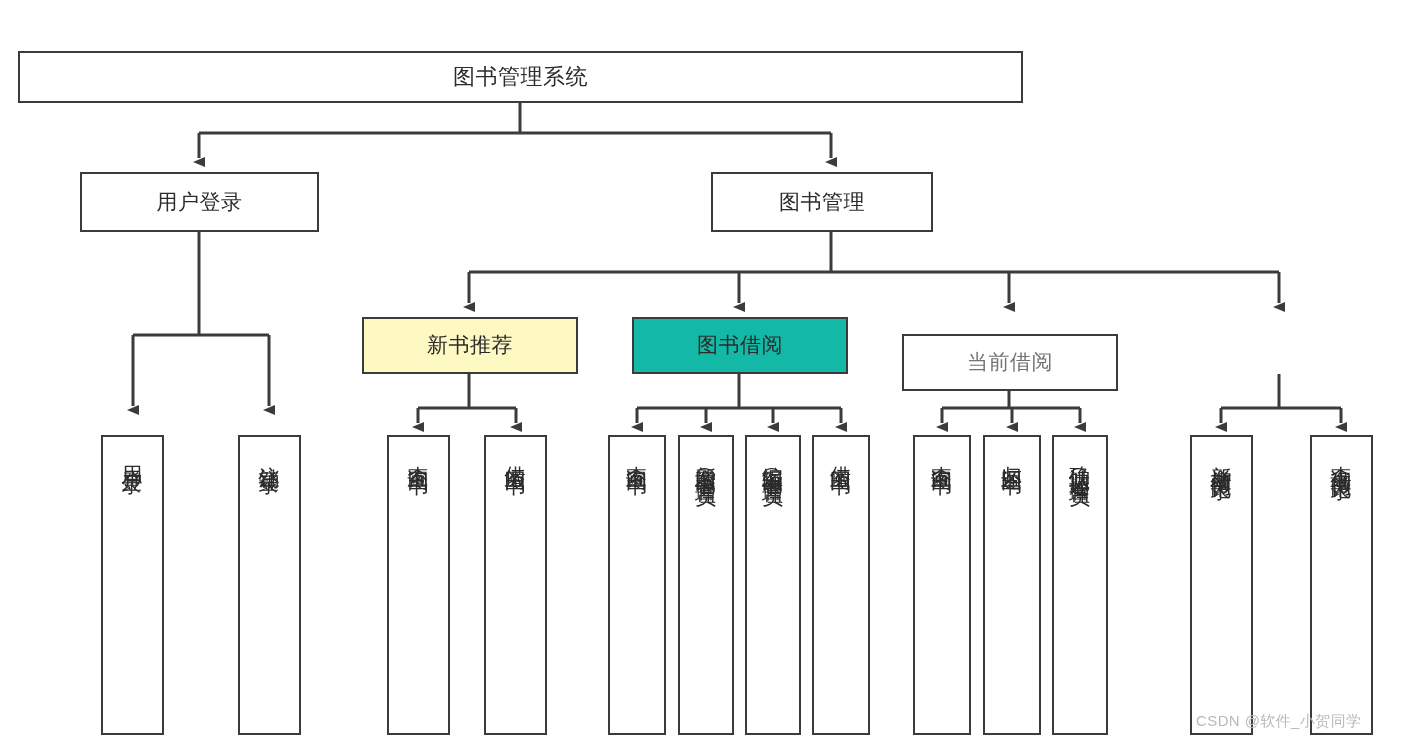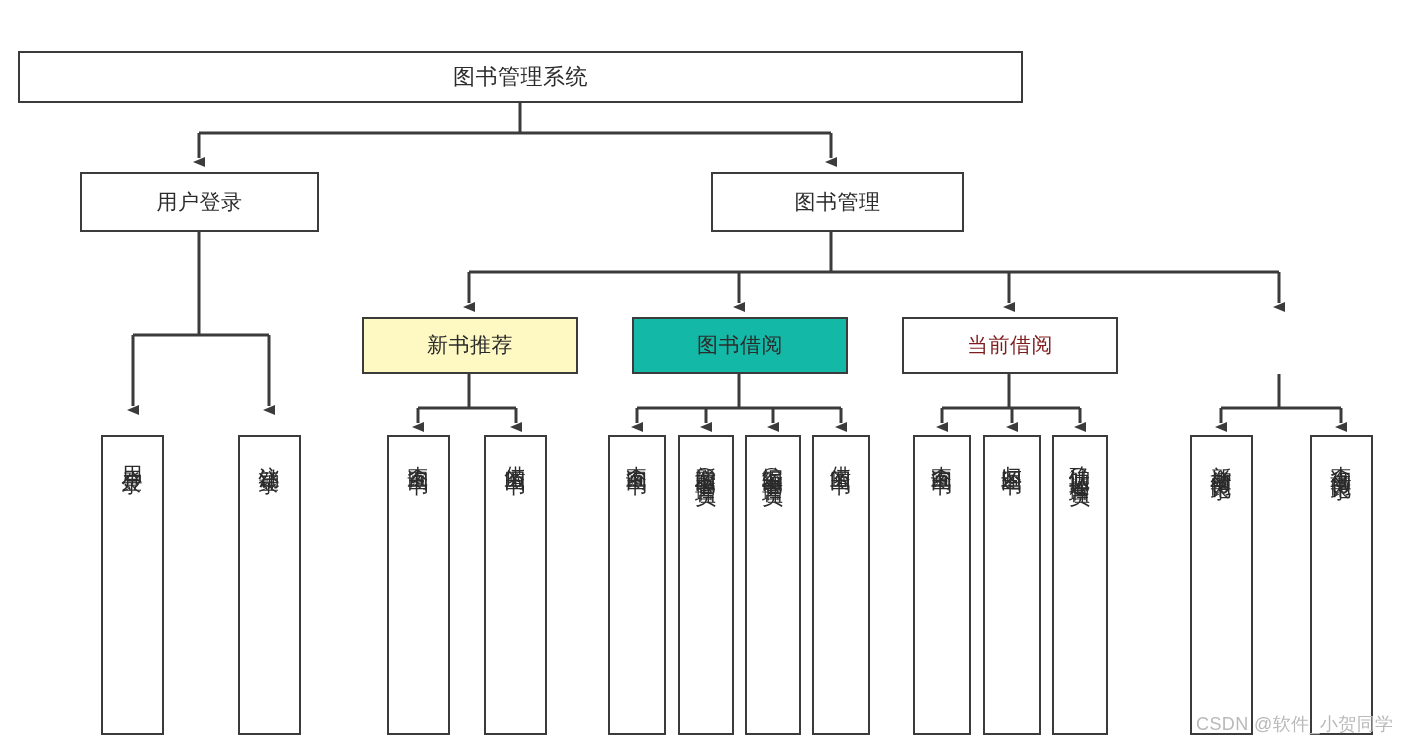--- a/index.html
+++ b/index.html
@@ -54,21 +54,21 @@
     text-orientation: upright;
     font-size: 21px;
     letter-spacing: 3px;
     line-height: 1;
     white-space: nowrap;
   }
   .node.root .label { font-size: 22px; }
   .watermark {
     position: absolute;
     color: #b9b9b9;
-    font-size: 18px;
+    font-size: 15px;
     white-space: nowrap;
     letter-spacing: 0.4px;
   }
 </style>
 </head>
 <body>
 
 <div id="canvas" style="background: rgb(255, 255, 255);">
 
   <svg class="lines" viewBox="0 0 1405 747" xmlns="http://www.w3.org/2000/svg">
@@ -133,31 +133,31 @@
     </g>
   </svg>
 
   <div class="node horiz root" style="left: 18px; top: 14px; width: 1005px; height: 52px; border-color: rgb(59, 59, 59); background: rgb(255, 255, 255); color: rgb(43, 43, 43); margin-top: 37px;">
     <span class="label">图书管理系统</span>
   </div>
 
   <div class="node horiz" style="left: 80px; top: 172px; width: 239px; height: 60px; border-color: rgb(59, 59, 59); background: rgb(255, 255, 255); color: rgb(43, 43, 43);">
     <span class="label">用户登录</span>
   </div>
-  <div class="node horiz" style="left: 711px; top: 172px; width: 253px; height: 60px; border-color: rgb(59, 59, 59); background: rgb(255, 255, 255); color: rgb(43, 43, 43);">
+  <div class="node horiz" style="left: 711px; top: 172px; width: 222px; height: 60px; border-color: rgb(59, 59, 59); background: rgb(255, 255, 255); color: rgb(43, 43, 43);">
     <span class="label">图书管理</span>
   </div>
 
   <div class="node horiz" style="left: 362px; top: 317px; width: 216px; height: 57px; border-color: rgb(59, 59, 59); background: #fef9c3; color: rgb(43, 43, 43);">
     <span class="label">新书推荐</span>
   </div>
   <div class="node horiz" style="left: 632px; top: 317px; width: 216px; height: 57px; border-color: rgb(59, 59, 59); background: #14b8a6; color: rgb(43, 43, 43);">
     <span class="label">图书借阅</span>
   </div>
-  <div class="node horiz" style="left: 902px; top: 317px; width: 216px; height: 57px; border-color: rgb(59, 59, 59); background: rgb(255, 255, 255); color: #7f1d1d;">
+  <div class="node horiz" style="left: 902px; top: 334px; width: 216px; height: 57px; border-color: rgb(59, 59, 59); background: rgb(255, 255, 255); color: #737373;">
     <span class="label">当前借阅</span>
   </div>
 
   <div class="node vert" style="left: 101px; top: 435px; width: 63px; height: 300px; border-color: rgb(59, 59, 59); background: rgb(255, 255, 255); color: rgb(43, 43, 43);">
     <span class="label">用户登录</span>
   </div>
   <div class="node vert" style="left: 238px; top: 435px; width: 63px; height: 300px; border-color: rgb(59, 59, 59); background: rgb(255, 255, 255); color: rgb(43, 43, 43);">
     <span class="label">注销登录</span>
   </div>
   <div class="node vert" style="left: 387px; top: 435px; width: 63px; height: 300px; border-color: rgb(59, 59, 59); background: rgb(255, 255, 255); color: rgb(43, 43, 43);">

